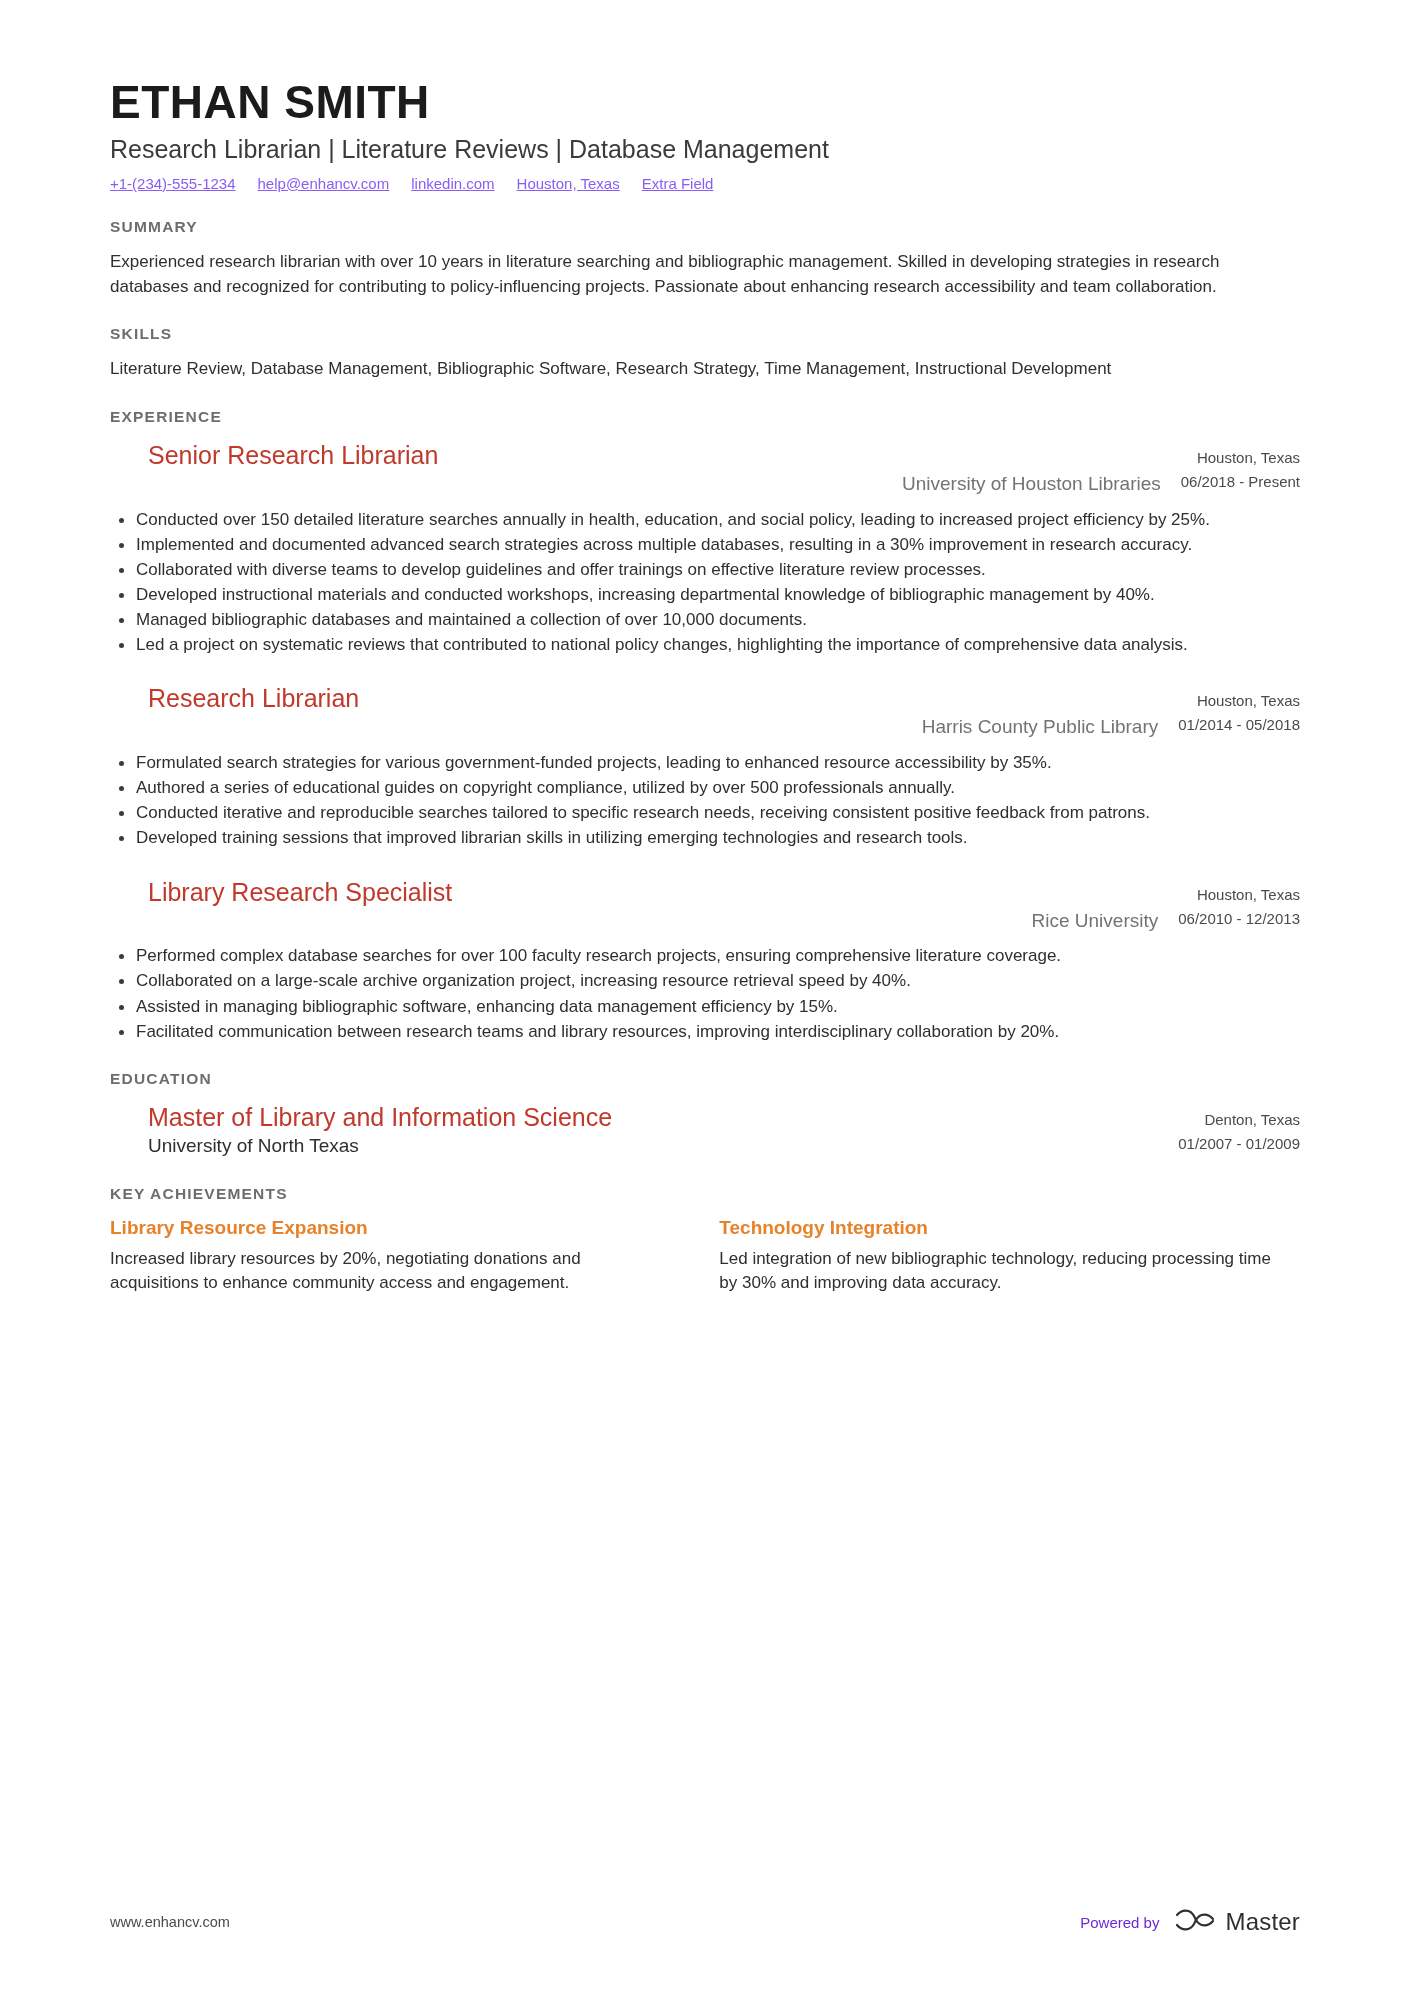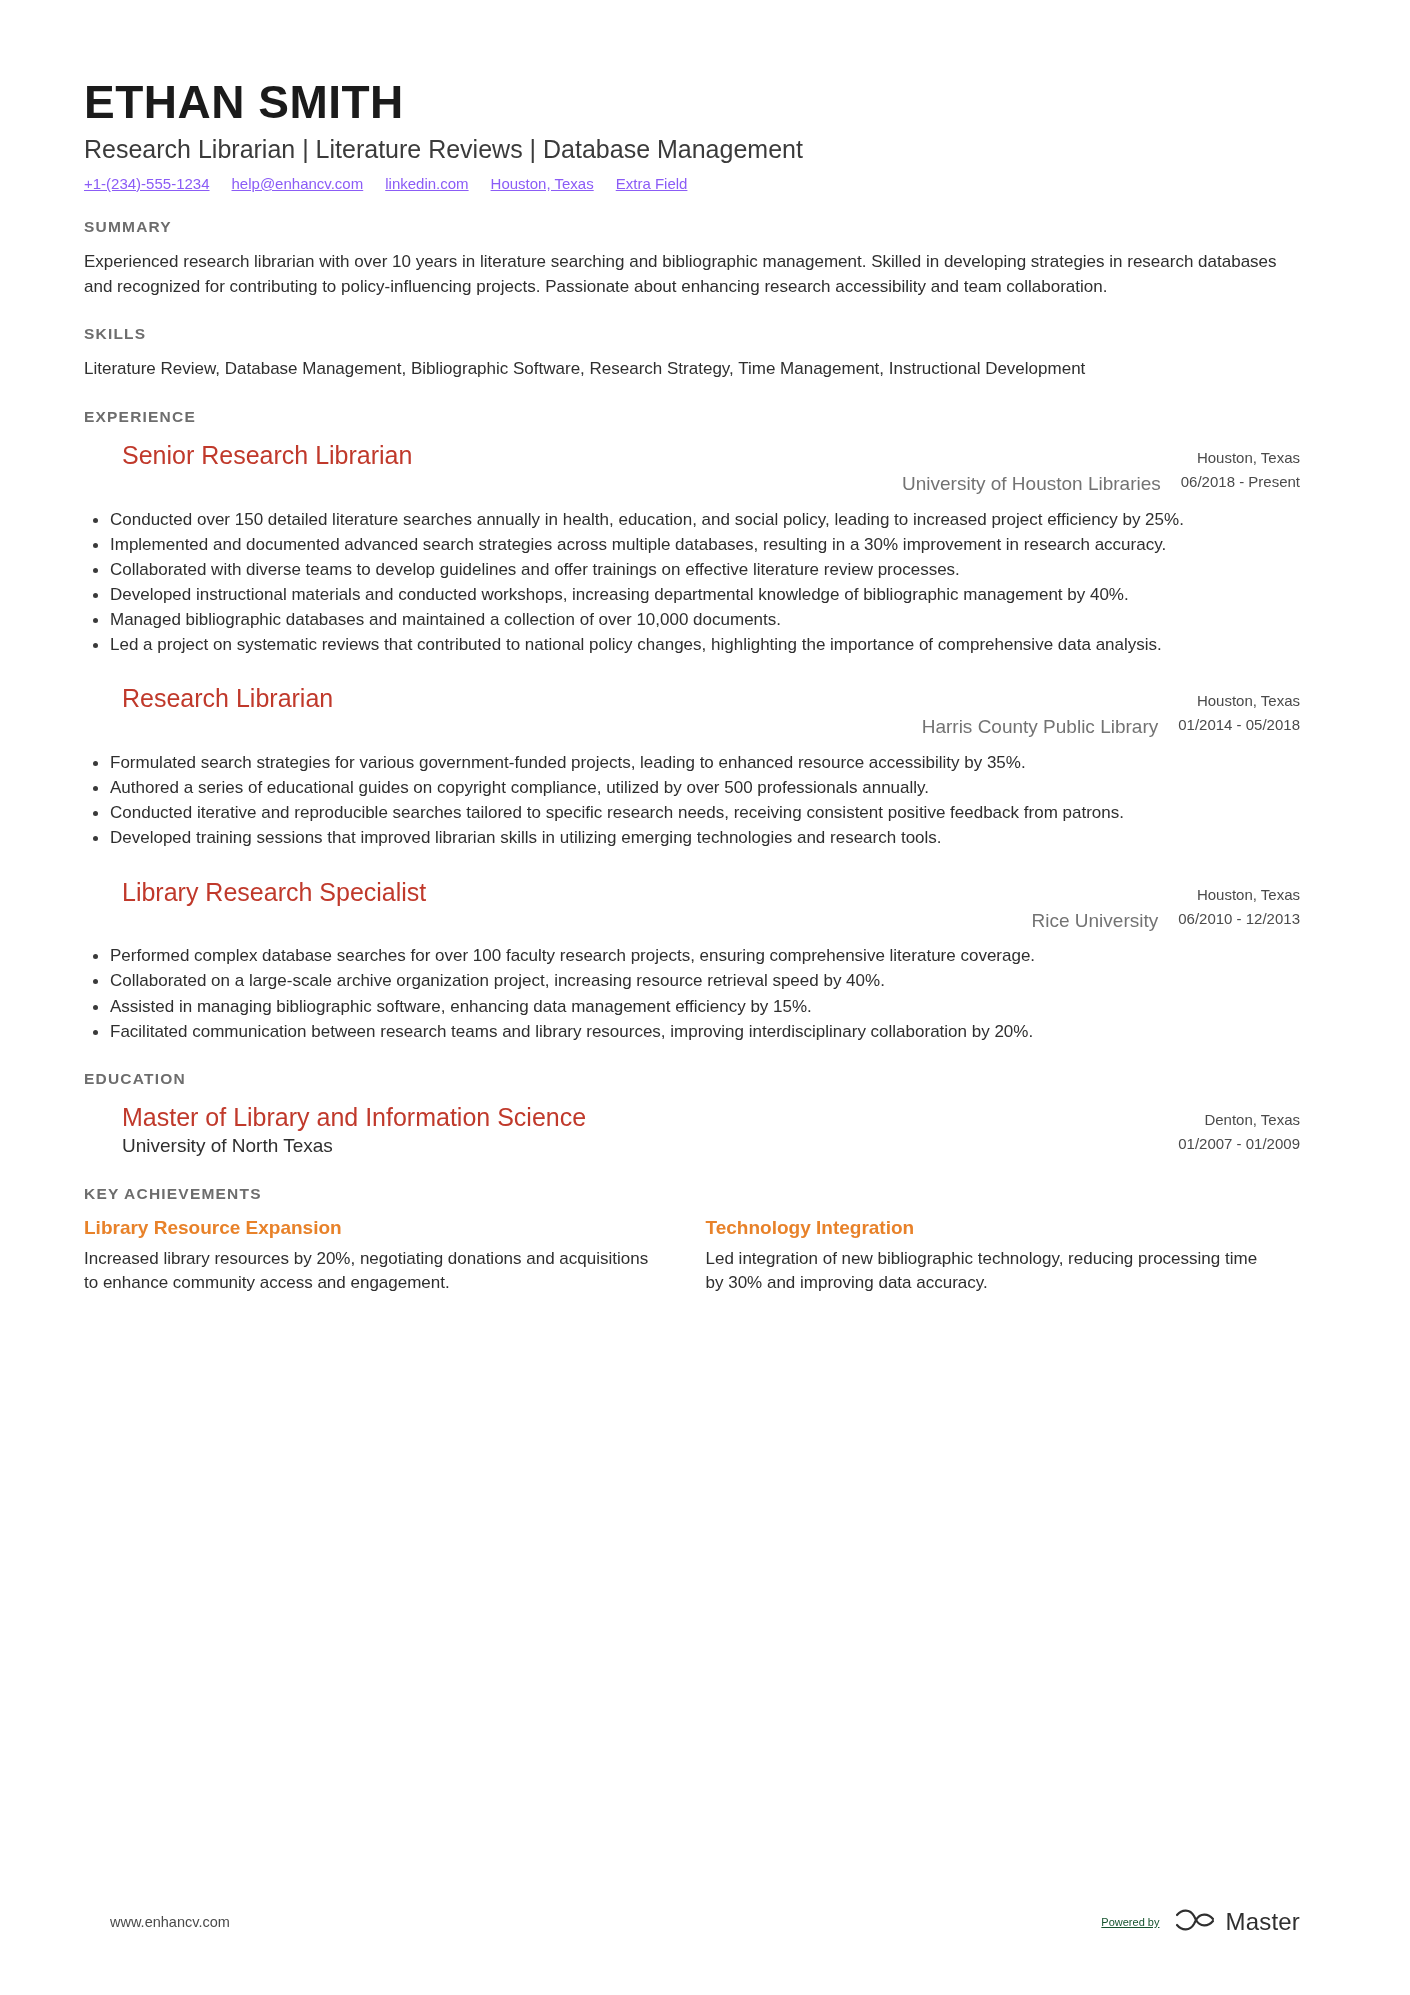--- a/index.html
+++ b/index.html
@@ -12,21 +12,21 @@
     min-height: 1995px;
     font-family: "Liberation Sans", sans-serif;
     color: #2b2b2b;
     -webkit-font-smoothing: antialiased;
   }
   .page {
     position: relative;
     width: 1410px;
     min-height: 1995px;
     box-sizing: border-box;
-    padding: 78px 110px 0 84px;
+    padding: 78px 110px 0 110px;
     background: #ffffff;
   }
 
   
   .name {
     font-size: 46px;
     font-weight: 700;
     letter-spacing: 0.5px;
     color: #1b1b1b;
     line-height: 1.08;
@@ -184,23 +184,22 @@
   .footer-url {
     font-size: 14.5px;
     color: #4a4a4a;
   }
   .footer-right {
     display: flex;
     align-items: center;
     gap: 14px;
   }
   .powered {
-    font-size: 11px;
-    color: #14532d;
-    text-decoration: underline;
+    font-size: 15px;
+    color: #6d28d9;
   }
   .brand {
     display: flex;
     align-items: center;
     gap: 8px;
   }
   .brand-name {
     font-size: 24px;
     color: #2f2f2f;
     letter-spacing: 0.2px;

